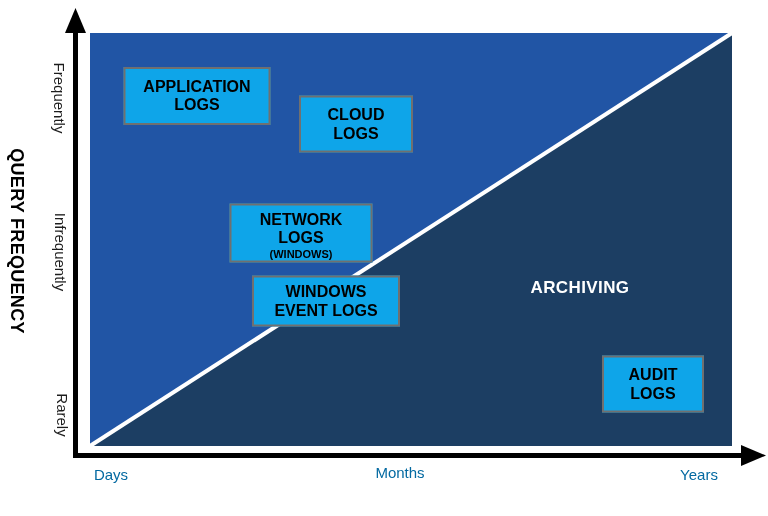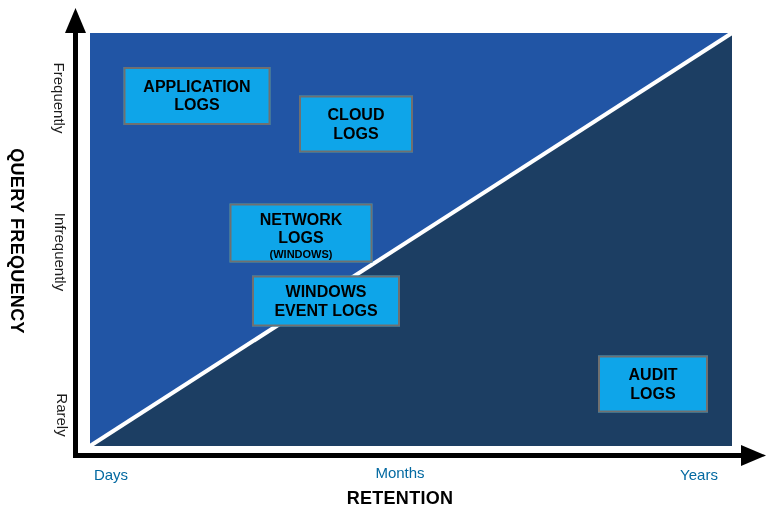--- a/index.html
+++ b/index.html
@@ -70,21 +70,21 @@
     font-size: 16px;
     line-height: 1.15;
   }
   .node .main { white-space: pre-line; }
   .node .sub  { font-size: 11px; line-height: 1.2; white-space: pre-line; }
 
   .box-application { left: 197px; top: 96px;  width: 147px; height: 58px; }
   .box-cloud       { left: 356px; top: 124px; width: 114px; height: 57px; }
   .box-network     { left: 301px; top: 233px; width: 143px; height: 59px; justify-content: flex-end; }
   .box-windows     { left: 326px; top: 301px; width: 148px; height: 51px; }
-  .box-audit       { left: 653px; top: 384px; width: 110px; height: 57px; }
+  .box-audit       { left: 653px; top: 384px; width: 102px; height: 57px; }
 </style>
 </head>
 <body>
 
 <div class="stage">
 
   <svg width="768" height="516" viewBox="0 0 768 516">
     <rect class="region-light" x="90" y="33" width="642" height="413" fill="#2155A5"></rect>
     <polygon class="region-dark" points="90,446 732,33 732,446" fill="#1C3E63"></polygon>
     <line class="divider" x1="90" y1="446" x2="732" y2="33" stroke="#FFFFFF"></line>
@@ -97,22 +97,22 @@
   </svg>
 
   <div class="lbl rot90 ytick tick-frequently">Frequently</div>
   <div class="lbl rot90 ytick tick-infrequently">Infrequently</div>
   <div class="lbl rot90 ytick tick-rarely">Rarely</div>
   <div class="lbl rot90 axis-title y-title">QUERY FREQUENCY</div>
 
   <div class="lbl xtick tick-days">Days</div>
   <div class="lbl xtick tick-months">Months</div>
   <div class="lbl xtick tick-years">Years</div>
-  <div class="lbl axis-title x-title">RETENTION</div>
 
+  <div class="region-label region-archiving">ARCHIVING</div>
 
   <div class="node box-application">
     <span class="main">APPLICATION
 LOGS</span>
   </div>
   <div class="node box-cloud">
     <span class="main">CLOUD
 LOGS</span>
   </div>
   <div class="node box-network">

